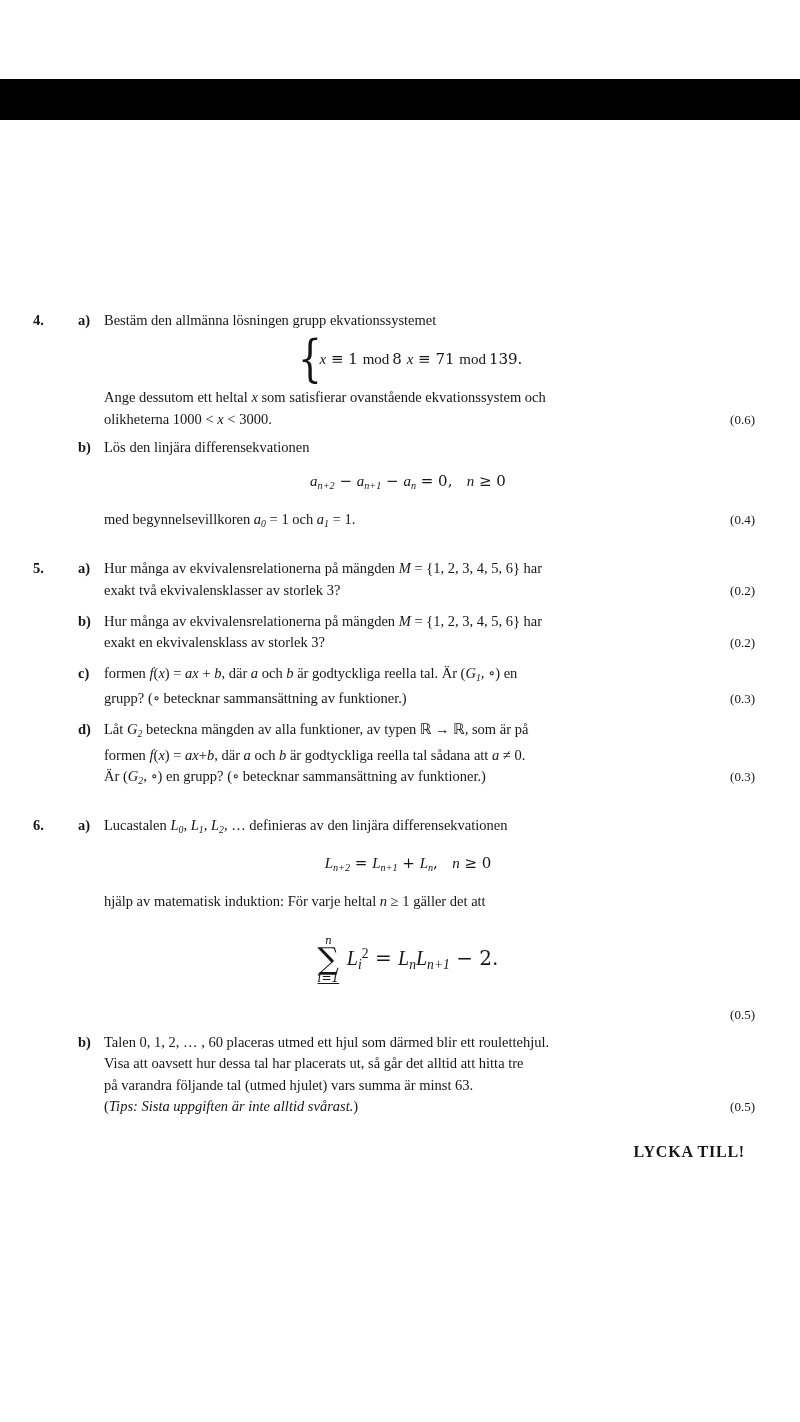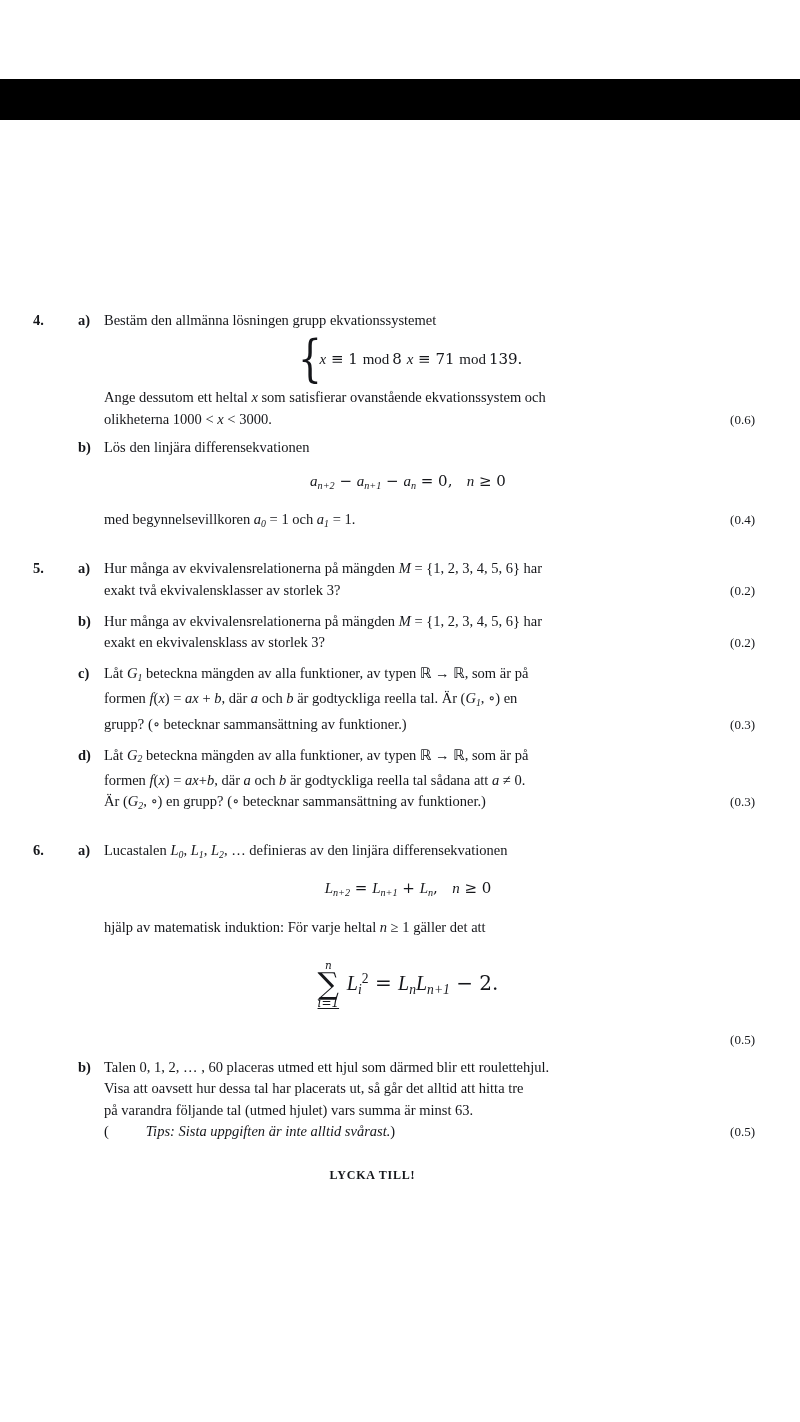--- a/index.html
+++ b/index.html
@@ -196,29 +196,29 @@
     line-height: 11px;
     text-decoration: underline;
   }
   .sum-eq {
     display: inline-block;
     vertical-align: middle;
     font-size: 20px;
   }
 
   .closing {
-    text-align: center;
+    text-align: right;
     font-weight: bold;
-    font-size: 12px;
+    font-size: 16px;
     letter-spacing: 0.8px;
     margin-top: 26px;
   }
 
   .mt-para { margin-top: 11px; }
-  .italic { font-style: italic; margin-left: 37px; }
+  .italic { font-style: italic; }
 </style>
 </head>
 <body>
 
 <div id="status-bar"></div>
 <div id="side-panel-edge"></div>
 <div id="fab-button"></div>
 
 <div id="page">
   <div class="doc-body" style="padding-top:190px;">
@@ -281,21 +281,20 @@
         <div class="part-label">b)</div>
         <div class="part-body">
           <span class="ln">Hur många av ekvivalensrelationerna på mängden <span class="mi">M</span> = {1, 2, 3, 4, 5, 6} har</span>
           <span class="ln score-block">exakt en ekvivalensklass av storlek 3?<span class="score">(0.2)</span></span>
         </div>
       </div>
 
       <div class="part">
         <div class="part-label">c)</div>
         <div class="part-body">
-          <span class="ln">Låt <span class="mi">G<sub>1</sub></span> beteckna mängden av alla funktioner, av typen <span class="mbb">ℝ</span> → <span class="mbb">ℝ</span>, som är på</span>
           <span class="ln">formen <span class="mi">f</span>(<span class="mi">x</span>) = <span class="mi">ax</span> + <span class="mi">b</span>, där <span class="mi">a</span> och <span class="mi">b</span> är godtyckliga reella tal. Är (<span class="mi">G<sub>1</sub></span>, ∘) en</span>
           <span class="ln score-block">grupp? (∘ betecknar sammansättning av funktioner.)<span class="score">(0.3)</span></span>
         </div>
       </div>
 
       <div class="part">
         <div class="part-label">d)</div>
         <div class="part-body">
           <span class="ln">Låt <span class="mi">G<sub>2</sub></span> beteckna mängden av alla funktioner, av typen <span class="mbb">ℝ</span> → <span class="mbb">ℝ</span>, som är på</span>
           <span class="ln">formen <span class="mi">f</span>(<span class="mi">x</span>) = <span class="mi">ax</span>+<span class="mi">b</span>, där <span class="mi">a</span> och <span class="mi">b</span> är godtyckliga reella tal sådana att <span class="mi">a</span> ≠ 0.</span>

